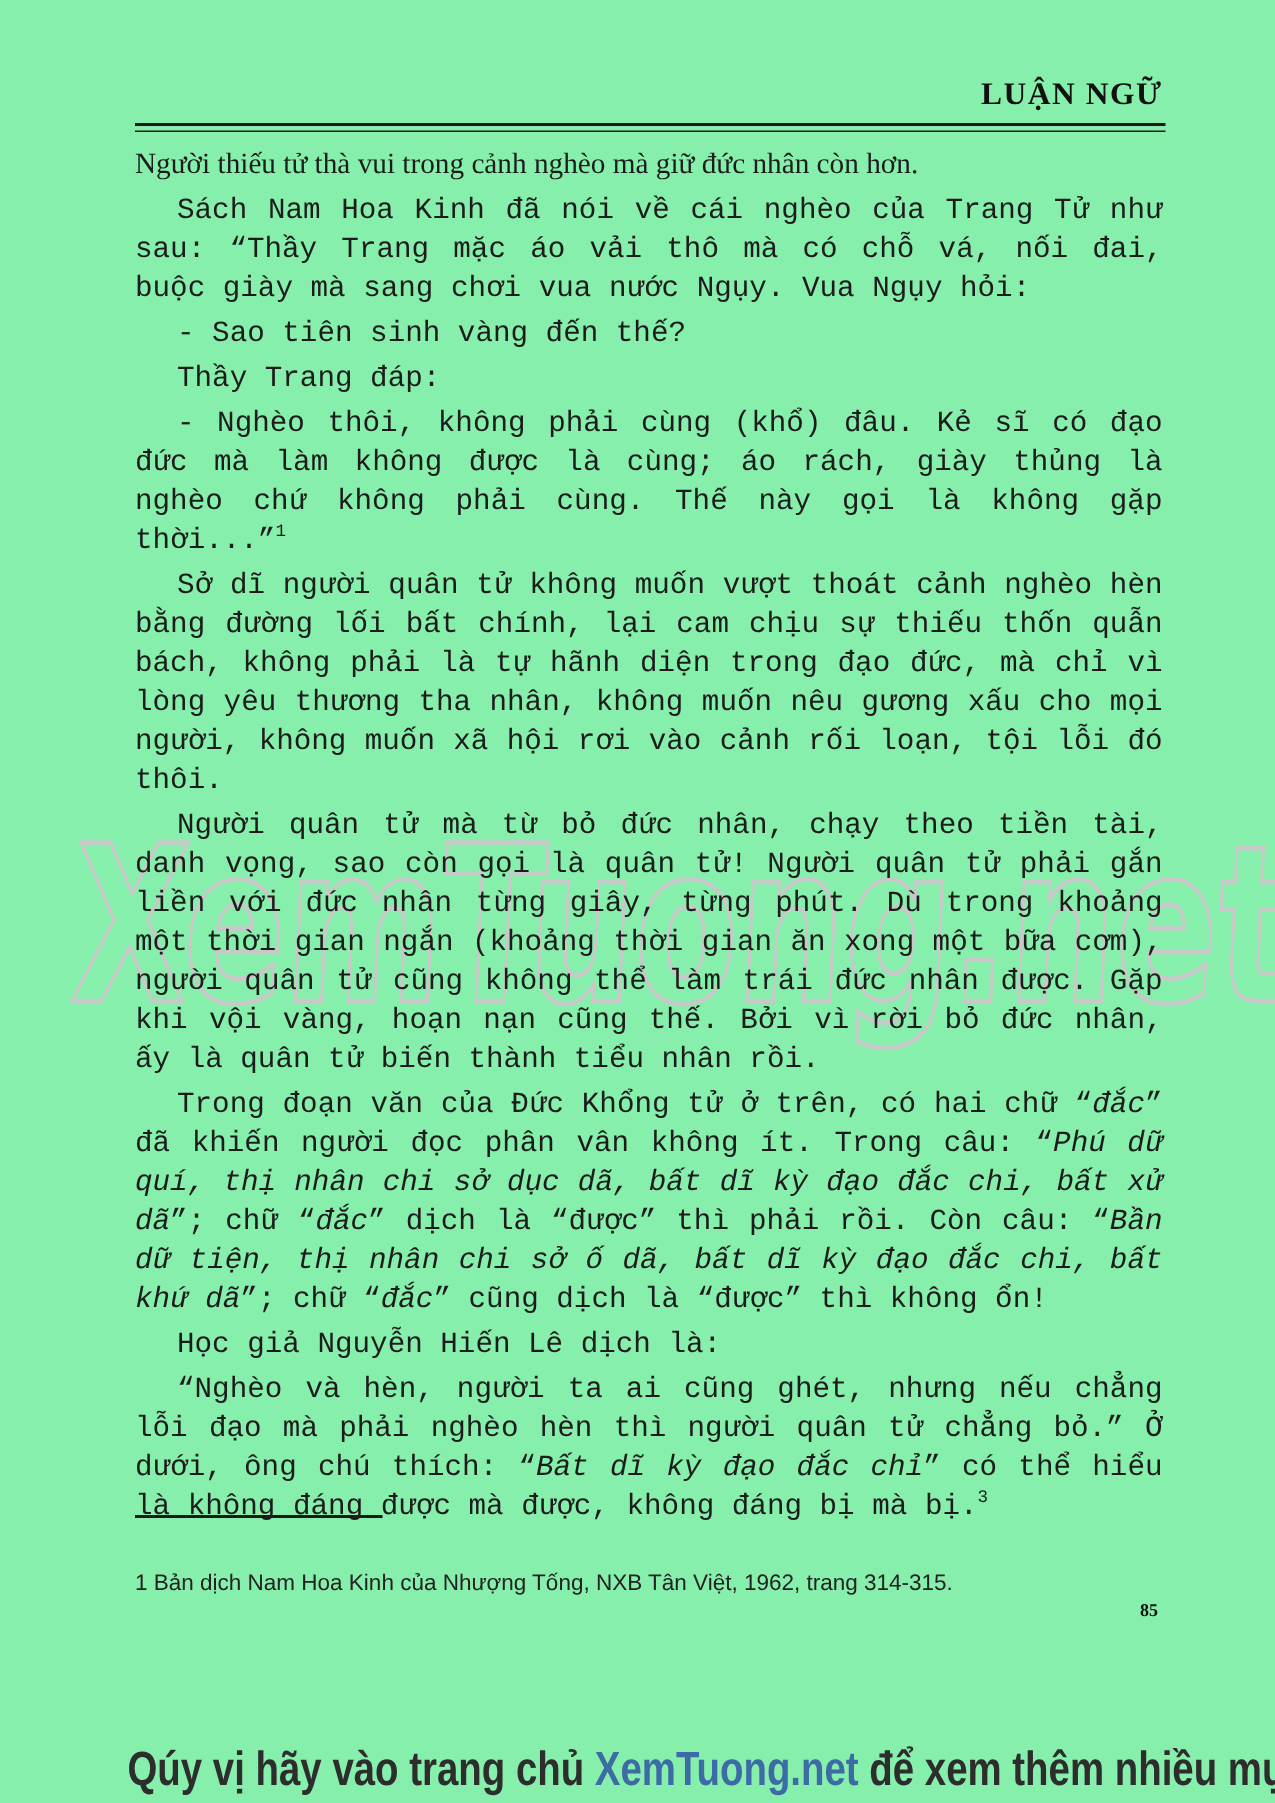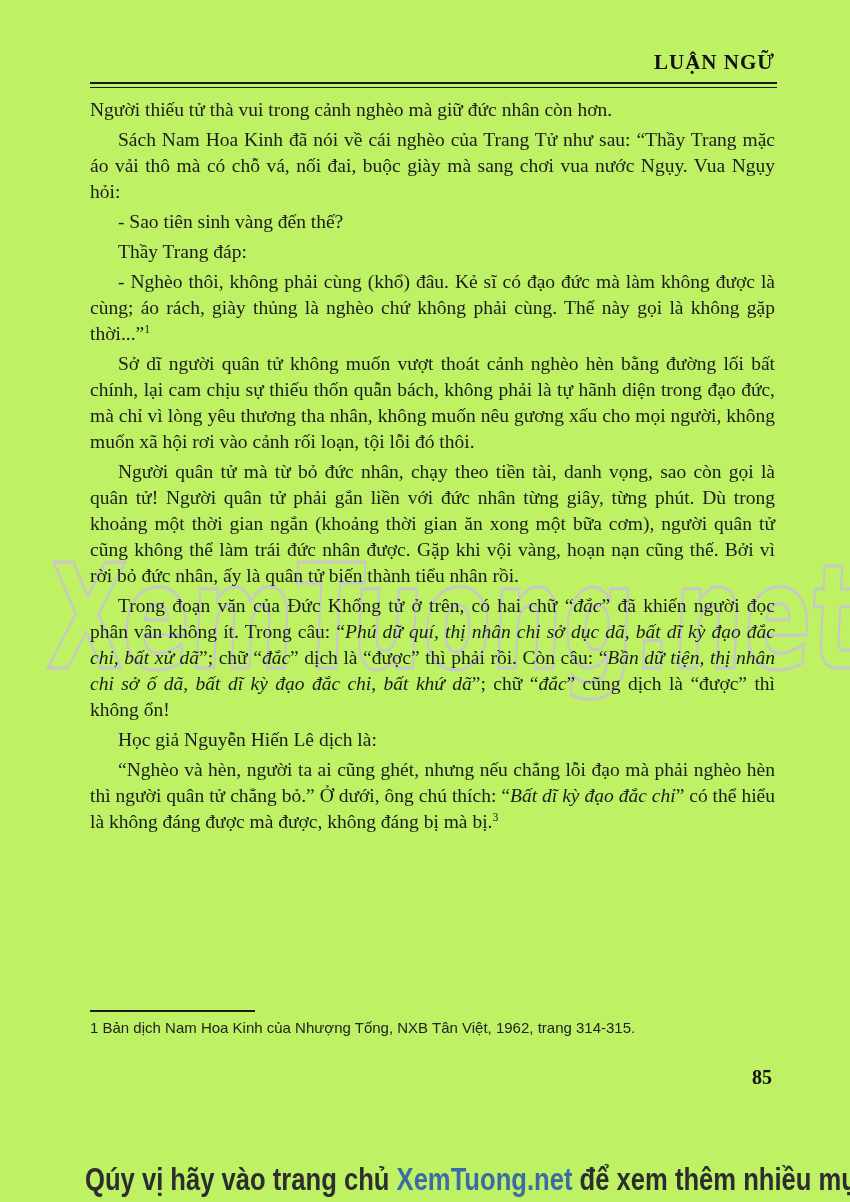--- a/index.html
+++ b/index.html
@@ -4,21 +4,21 @@
 <style>
   html, body { margin: 0; padding: 0; }
   body {
     width: 850px; height: 1202px;
     background: #ffffff;
     font-family: "Liberation Serif", serif;
     color: #1c1c1c;
     position: relative;
     overflow: hidden;
   }
-  .page { position: absolute; inset: 0; background: #bef264; }
+  .page { position: absolute; inset: 0; background: #86efac; }
 
   
   .header-title {
     position: absolute; top: 50px; right: 75px;
     font-size: 21px; font-weight: bold; letter-spacing: 1px;
     color: #111;
   }
   .header-rule {
     position: absolute; top: 82px; left: 90px; right: 73px;
     height: 3px;
@@ -42,40 +42,40 @@
   }
 
   
   .content {
     position: absolute; top: 97px; left: 90px; right: 75px;
     z-index: 1;
     font-size: 19.5px; line-height: 26px;
     text-align: justify;
   }
   .content p.para { margin: 0 0 4px 0; }
-  .content p.para.indent { text-indent: 28px; }
+  .content p.para.indent { text-indent: 28px; font-family: Liberation Mono, monospace; }
   .content .it { font-style: italic; }
   .content sup { font-size: 60%; line-height: 0; vertical-align: super; }
 
   
   .footnote-sep {
     position: absolute; top: 1010px; left: 90px;
     width: 165px; border-top: 2px solid #1a1a1a;
   }
   .footnotes {
-    position: absolute; top: 1016px; left: 90px; right: 75px;
+    position: absolute; top: 1044px; left: 90px; right: 75px;
     z-index: 1;
     font-family: "Liberation Sans", sans-serif;
     font-size: 15px; line-height: 23.5px;
     color: #222;
   }
 
   .page-number {
     position: absolute; top: 1066px; right: 78px;
-    font-size: 20px; font-weight: bold; color: #111;
+    font-size: 12px; font-weight: bold; color: #111;
     z-index: 1;
   }
 
   
   .footer {
     position: absolute; bottom: 4px; left: 0; right: 0;
     text-align: center;
     font-family: "Liberation Sans", sans-serif;
     font-size: 32px; font-weight: bold;
     color: #2d2d2d;

